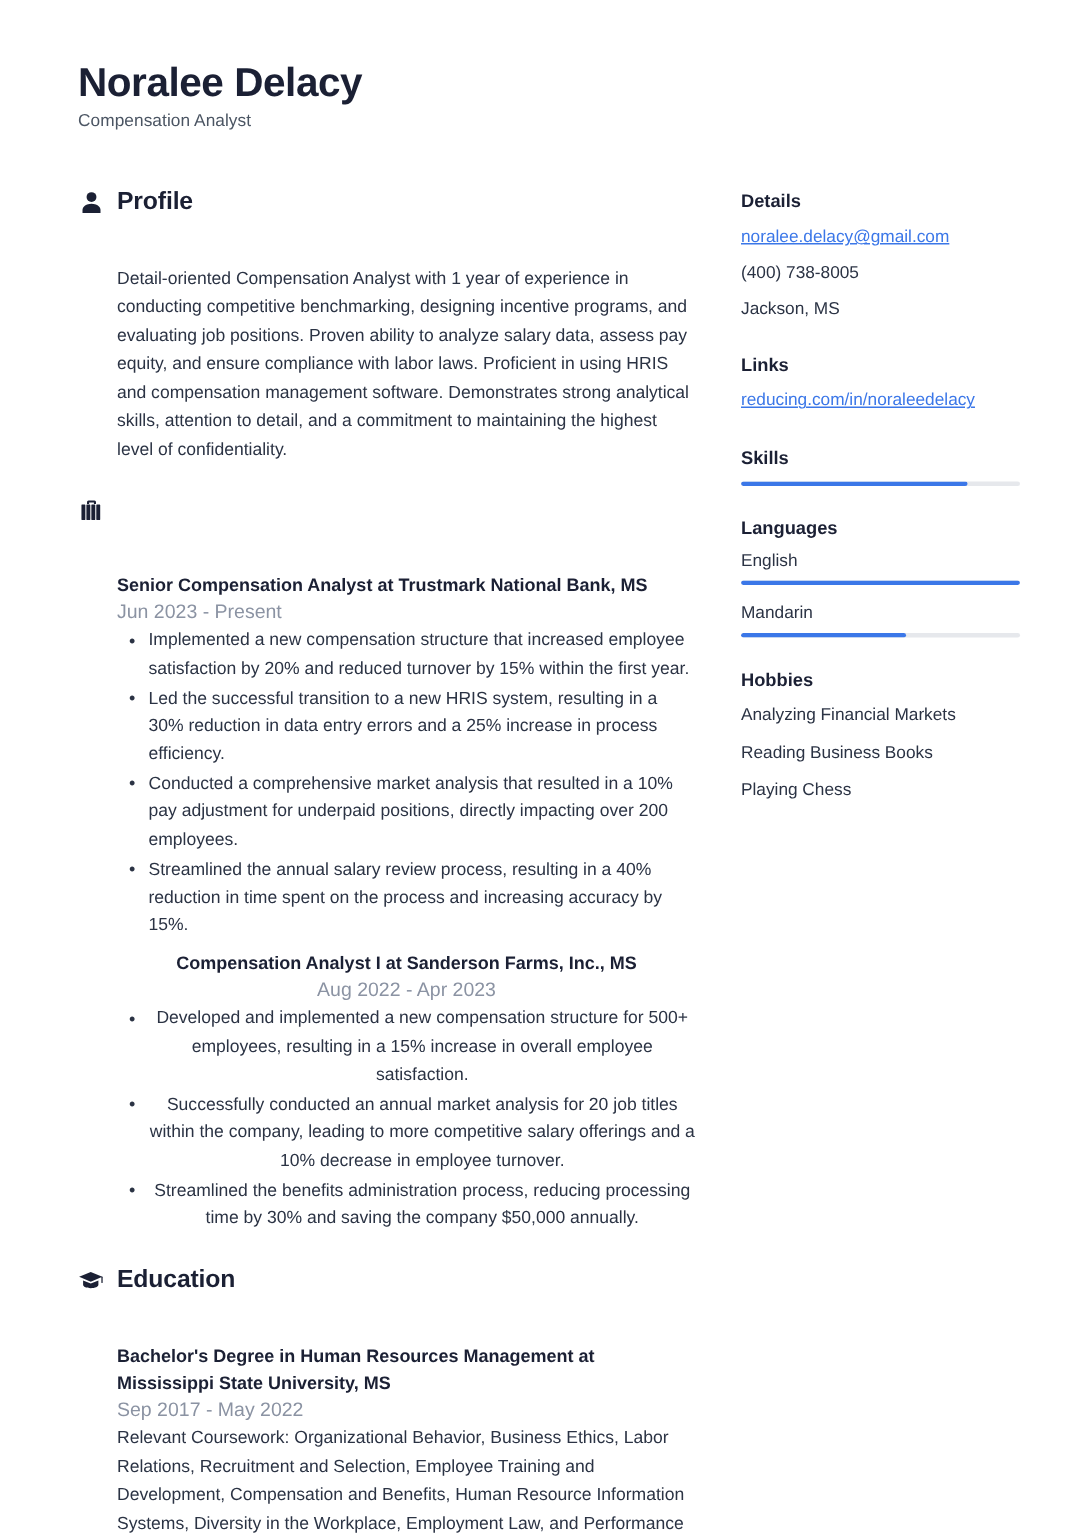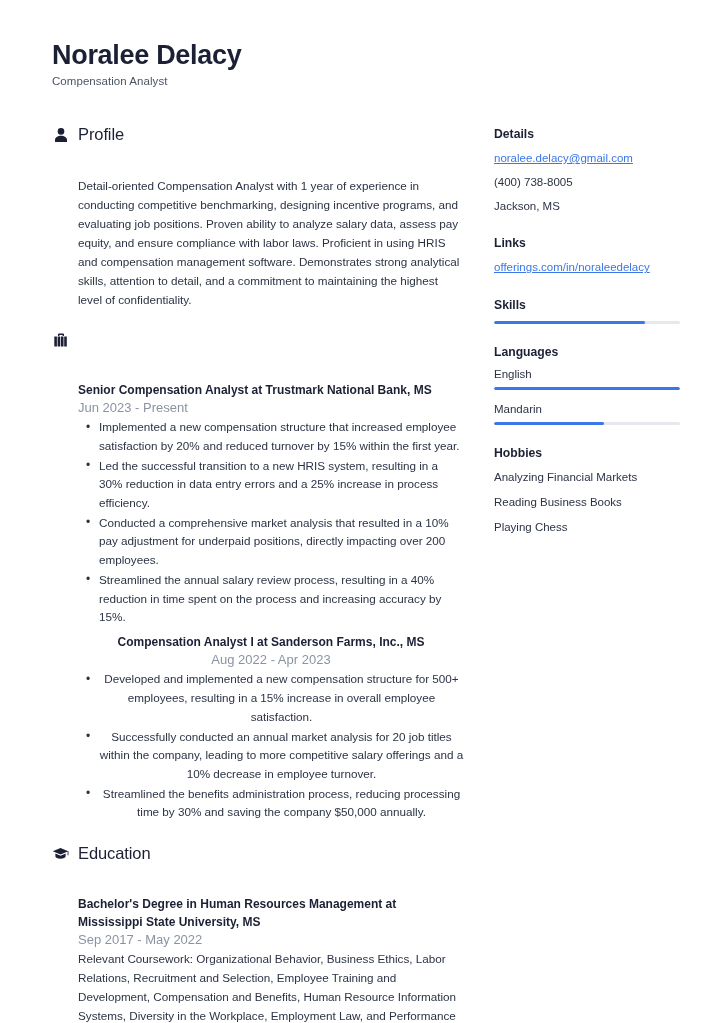--- a/index.html
+++ b/index.html
@@ -59,21 +59,21 @@
     height: 17px;
     display: inline-flex;
     align-items: center;
     justify-content: center;
     color: #1b2034;
     flex: 0 0 17px;
   }
   .section-icon svg { display: block; }
   .section-title {
     font-size: 16.5px;
-    font-weight: 400;
+    font-weight: 700;
     color: #1b2034;
     letter-spacing: -0.1px;
   }
 
   .section-body { padding-left: 26px; margin-top: 33px; }
 
   .para {
     font-size: 11.7px;
     line-height: 1.62;
     color: #2b3344;
@@ -293,21 +293,21 @@
 
       <div class="side-block">
         <div class="side-title">Details</div>
         <a class="side-link" href="#" style="color: rgb(59, 119, 232);">noralee.delacy@gmail.com</a>
         <div class="side-line">(400) 738-8005</div>
         <div class="side-line">Jackson, MS</div>
       </div>
 
       <div class="side-block">
         <div class="side-title">Links</div>
-        <a class="side-link" href="#" style="color: rgb(59, 119, 232);">offerings.com/in/noraleedelacy</a>
+        <a class="side-link" href="#" style="color: rgb(59, 119, 232);">reducing.com/in/noraleedelacy</a>
       </div>
 
       <div class="side-block">
         <div class="side-title">Skills</div>
         <div class="bar">
           <div class="bar-fill" style="width: 81%; background: rgb(59, 119, 232);"></div>
         </div>
       </div>
 
       <div class="side-block">

